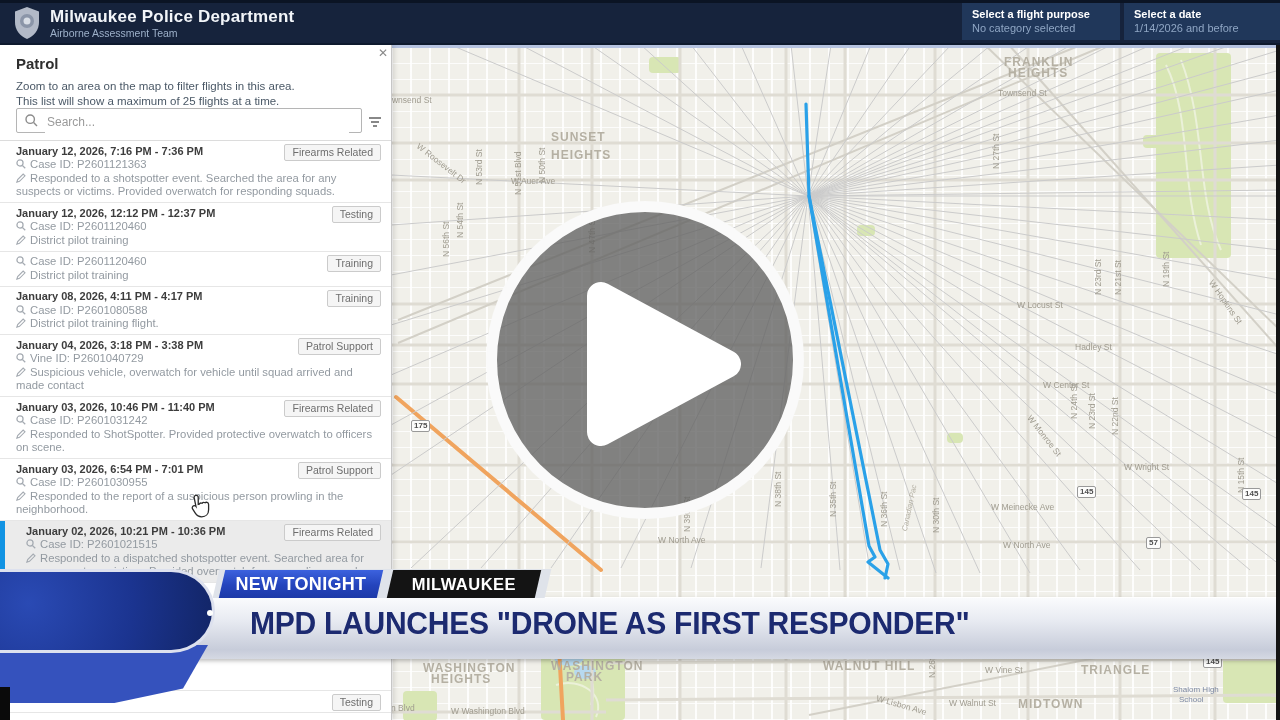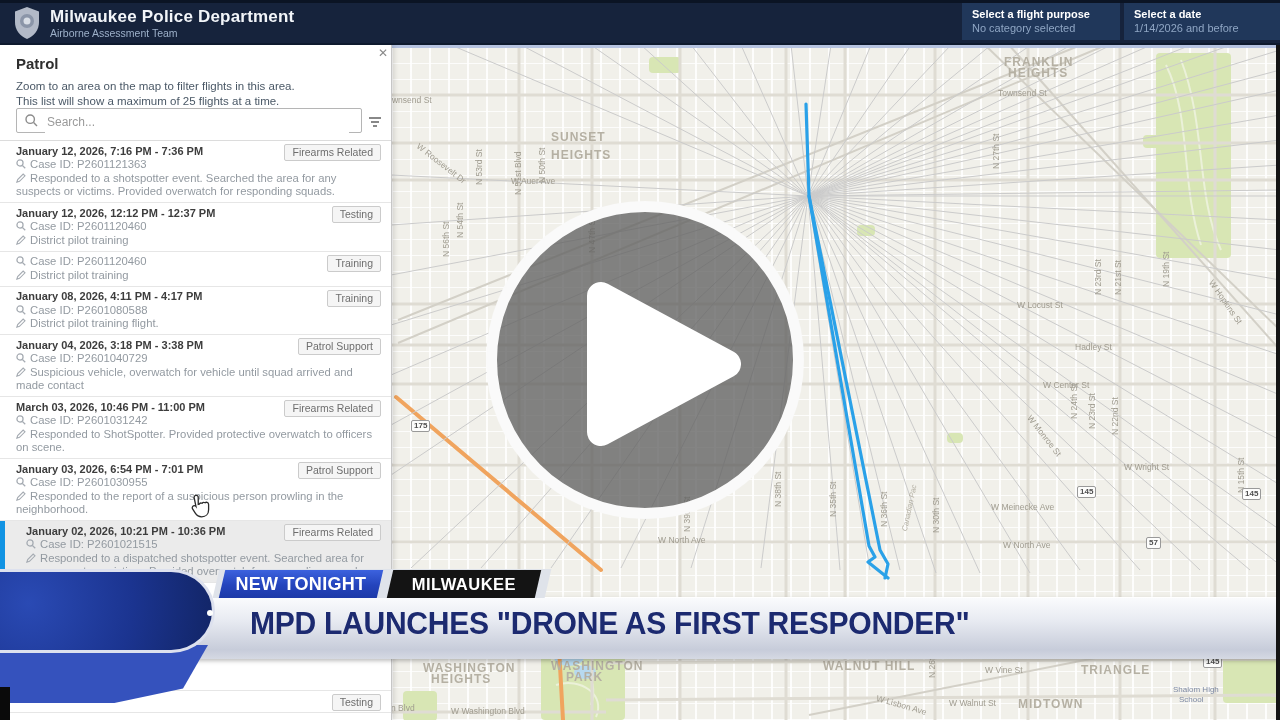--- a/index.html
+++ b/index.html
@@ -360,30 +360,30 @@
             </svg><span class="txt">District pilot training flight.</span>
       </div>
     </div>
         <div class="frow">
       <div class="f-date">January 04, 2026, 3:18 PM - 3:38 PM</div>
       <div class="f-badge">Patrol Support</div>
       <div class="f-meta f-case">
         <svg width="10" height="10" viewBox="0 0 13 13">
               <circle cx="5.2" cy="5.2" r="4" fill="none" stroke="#a5abb2" stroke-width="1.6"></circle>
               <line x1="8.4" y1="8.4" x2="12" y2="12" stroke="#a5abb2" stroke-width="1.6"></line>
-            </svg><span class="txt">Case ID: P2601040729</span>
+            </svg><span class="txt">Vine ID: P2601040729</span>
       </div>
       <div class="f-meta f-desc">
         <svg width="10" height="10" viewBox="0 0 12 12">
               <path d="M1 11 L2 7.8 L8.6 1.2 L10.8 3.4 L4.2 10 Z" fill="none" stroke="#a5abb2" stroke-width="1.3"></path>
             </svg><span class="txt">Suspicious vehicle, overwatch for vehicle until squad arrived and made contact</span>
       </div>
     </div>
         <div class="frow">
-      <div class="f-date">March 03, 2026, 10:46 PM - 11:00 PM</div>
+      <div class="f-date">January 03, 2026, 10:46 PM - 11:40 PM</div>
       <div class="f-badge">Firearms Related</div>
       <div class="f-meta f-case">
         <svg width="10" height="10" viewBox="0 0 13 13">
               <circle cx="5.2" cy="5.2" r="4" fill="none" stroke="#a5abb2" stroke-width="1.6"></circle>
               <line x1="8.4" y1="8.4" x2="12" y2="12" stroke="#a5abb2" stroke-width="1.6"></line>
             </svg><span class="txt">Case ID: P2601031242</span>
       </div>
       <div class="f-meta f-desc">
         <svg width="10" height="10" viewBox="0 0 12 12">
               <path d="M1 11 L2 7.8 L8.6 1.2 L10.8 3.4 L4.2 10 Z" fill="none" stroke="#a5abb2" stroke-width="1.3"></path>

